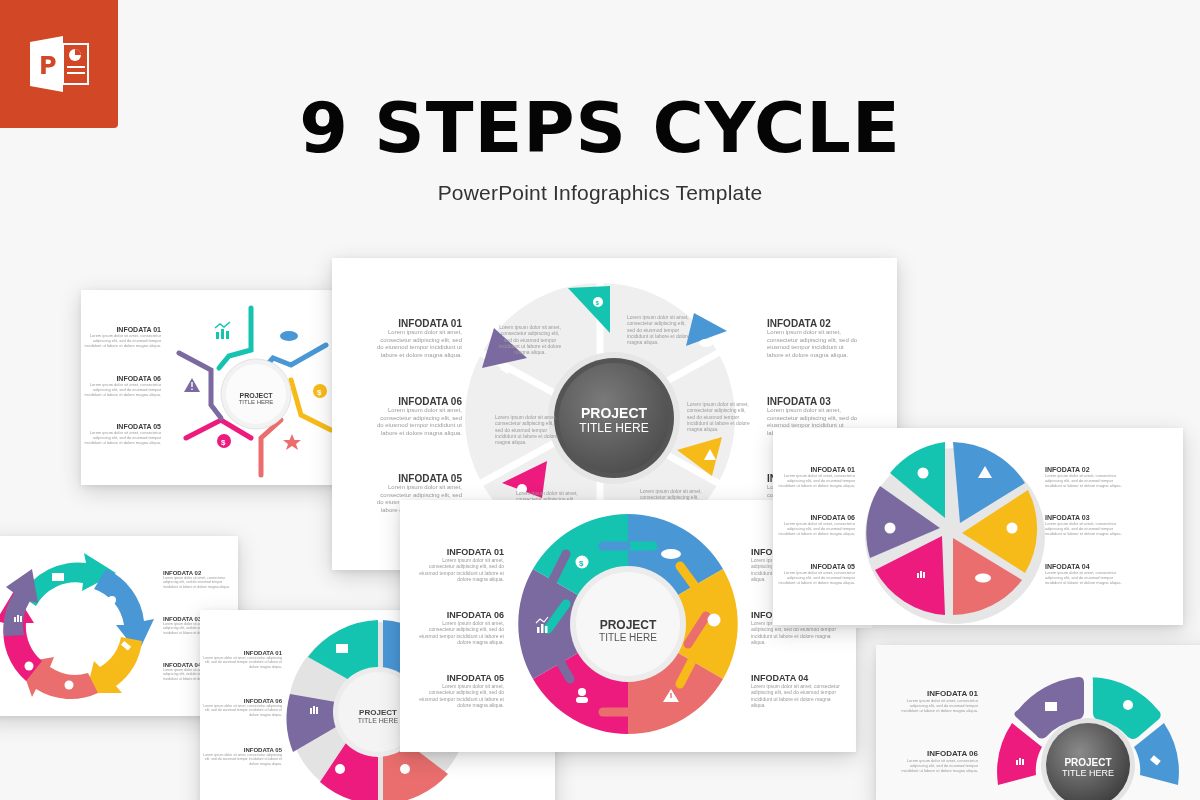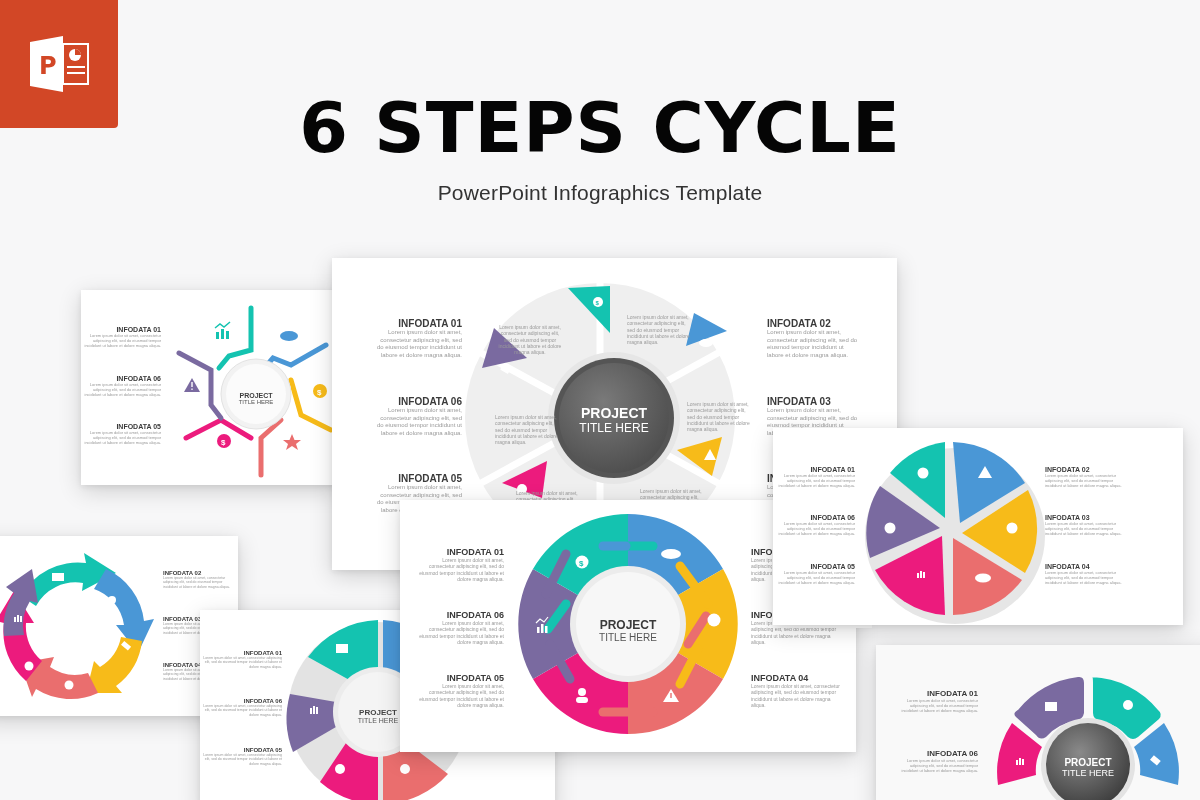--- a/index.html
+++ b/index.html
@@ -56,21 +56,21 @@
     <polygon points="0,6 33,0 33,56 0,50" fill="#fff"></polygon>
     <text x="9" y="38" font-family="DejaVu Sans, sans-serif" font-weight="bold" font-size="24" fill="#d24726">P</text>
     <rect x="33" y="8" width="25" height="40" fill="none" stroke="#fff" stroke-width="2"></rect>
     <circle cx="45" cy="19" r="6" fill="#fff"></circle>
     <path d="M45 19 L45 13 A6 6 0 0 1 51 19 Z" fill="#d24726"></path>
     <rect x="37" y="30" width="18" height="2" fill="#fff"></rect>
     <rect x="37" y="36" width="18" height="2" fill="#fff"></rect>
   </svg>
 </div>
 
-<h1 class="main-title">6 STEPS CYCLE</h1>
+<h1 class="main-title">9 STEPS CYCLE</h1>
 <div class="subtitle">PowerPoint Infographics Template</div>
 
 <div class="slide" style="left:81px;top:290px;width:260px;height:195px;">
   <svg class="art" width="260" height="195" viewBox="0 0 260 195" style="left:0;top:0;">
     <g fill="none" stroke-width="5" stroke-linecap="round">
       <path d="M170 18 L170 60 L148 66 L138 78" stroke="#14c3b0"></path>
       <path d="M245 55 L210 75 L192 68 L180 82" stroke="#4a97d6"></path>
       <path d="M250 140 L220 125 L210 90" stroke="#f7bb19"></path>
       <path d="M180 185 L180 148 L200 130" stroke="#ea6e6e"></path>
       <path d="M105 148 L140 130 L170 148" stroke="#ec1b7d"></path>

